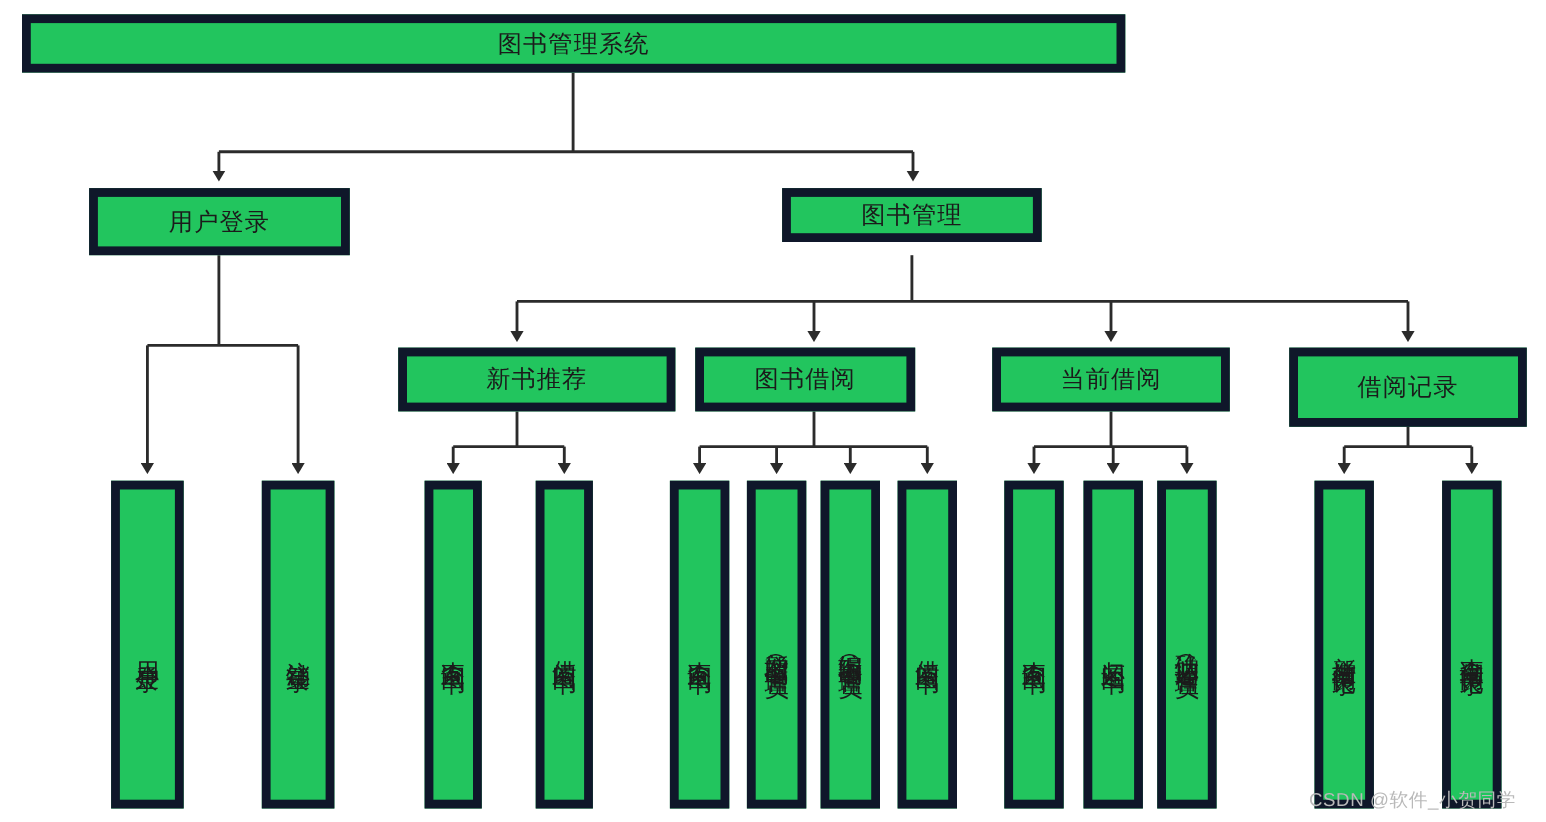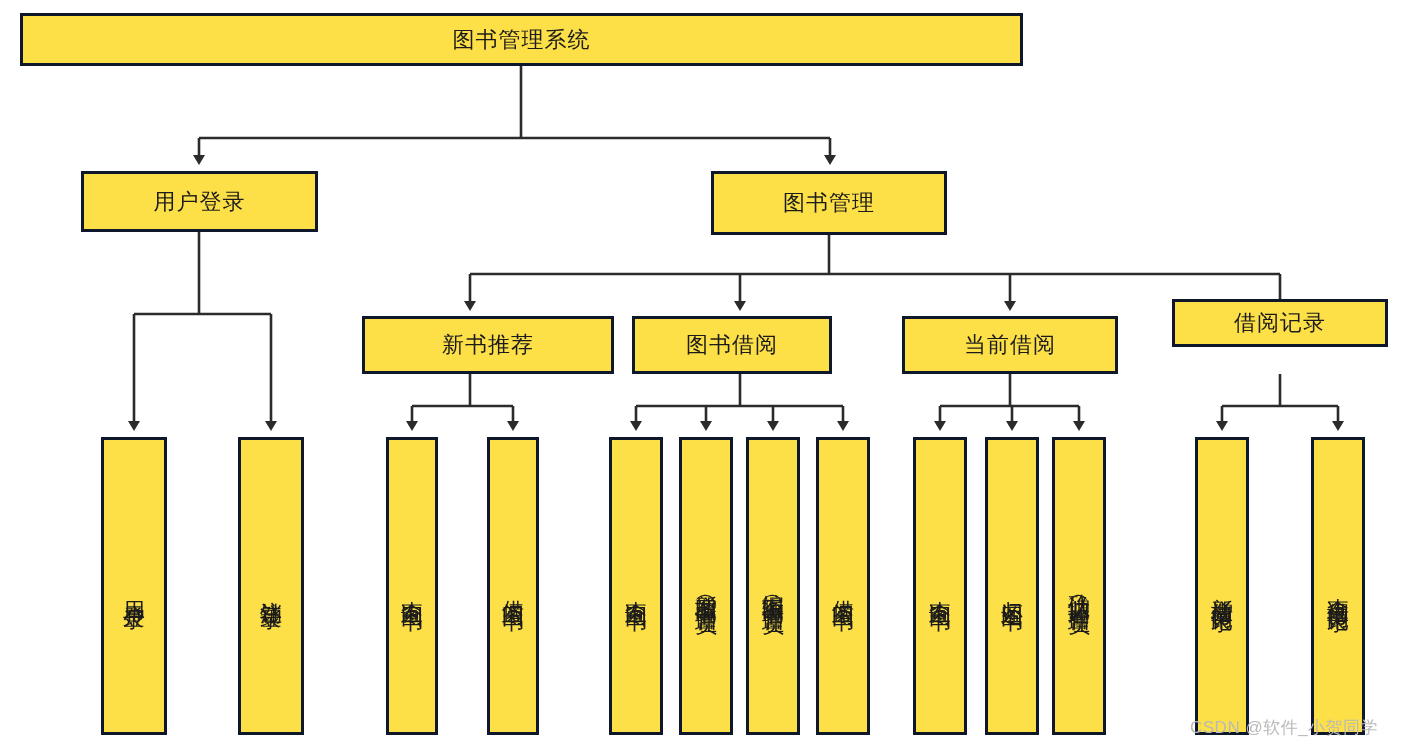--- a/index.html
+++ b/index.html
@@ -21,22 +21,22 @@
     position: absolute;
     left: 0;
     top: 0;
     width: 1405px;
     height: 747px;
     pointer-events: none;
   }
   .node {
     position: absolute;
     box-sizing: border-box;
-    background: #fde047;
-    border: 3px solid #0f172a;
+    background: #22c55e;
+    border: 8px solid #0f172a;
     display: flex;
     align-items: center;
     justify-content: center;
     color: #1b1b1b;
   }
   .node.horiz {
     font-size: 22px;
     letter-spacing: 1px;
   }
   .node.vert {
@@ -115,34 +115,34 @@
     </g>
   </svg>
 
   <div class="node horiz" style="left:20px; top:13px; width:1003px; height:53px;">
     <span>图书管理系统</span>
   </div>
 
   <div class="node horiz" style="left:81px; top:171px; width:237px; height:61px;">
     <span>用户登录</span>
   </div>
-  <div class="node horiz" style="left:711px; top:171px; width:236px; height:64px;">
+  <div class="node horiz" style="left:711px; top:171px; width:236px; height:49px;">
     <span>图书管理</span>
   </div>
 
   <div class="node horiz" style="left:362px; top:316px; width:252px; height:58px;text-align:right;">
     <span>新书推荐</span>
   </div>
   <div class="node horiz" style="left:632px; top:316px; width:200px; height:58px;">
     <span>图书借阅</span>
   </div>
   <div class="node horiz" style="left:902px; top:316px; width:216px; height:58px;text-align:center;">
     <span>当前借阅</span>
   </div>
-  <div class="node horiz" style="left:1172px; top:299px; width:216px; height:48px;">
+  <div class="node horiz" style="left:1172px; top:316px; width:216px; height:72px;">
     <span>借阅记录</span>
   </div>
 
   <div class="node vert" style="left:101px; top:437px; width:66px; height:298px;">
     <span class="vtext">用户登录</span>
   </div>
   <div class="node vert" style="left:238px; top:437px; width:66px; height:298px;">
     <span class="vtext">注销登录</span>
   </div>
 

